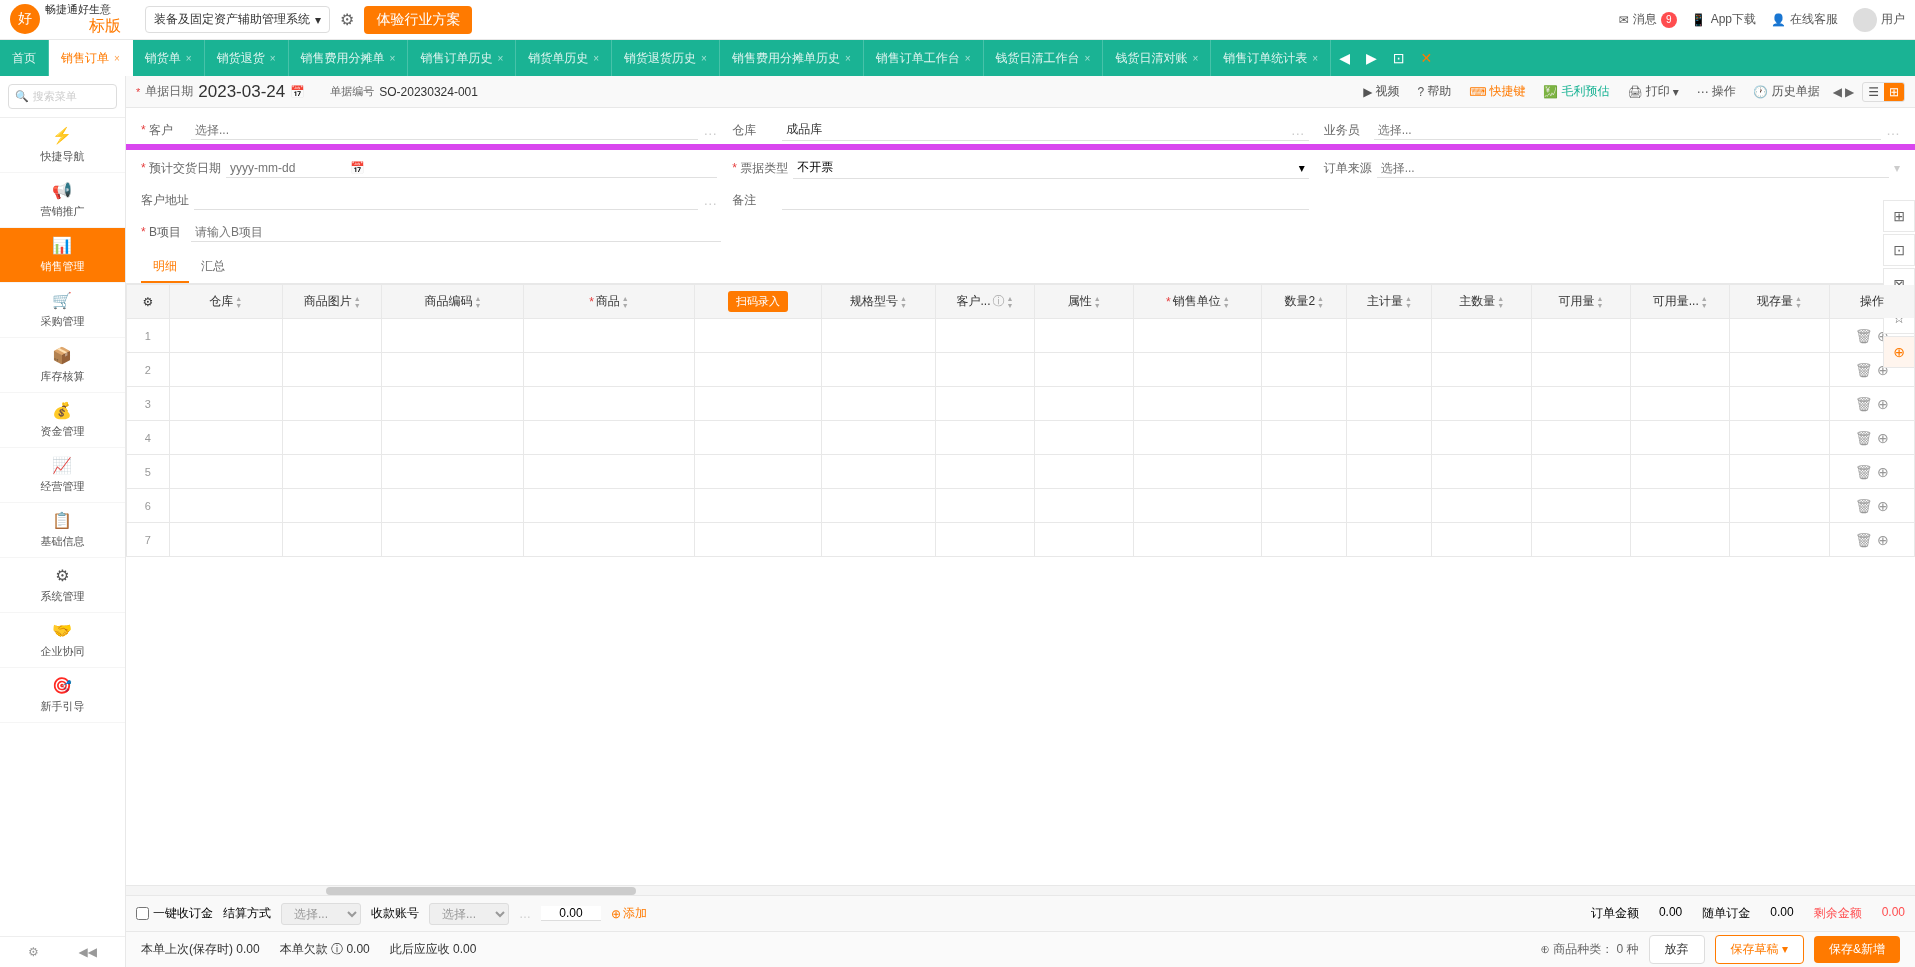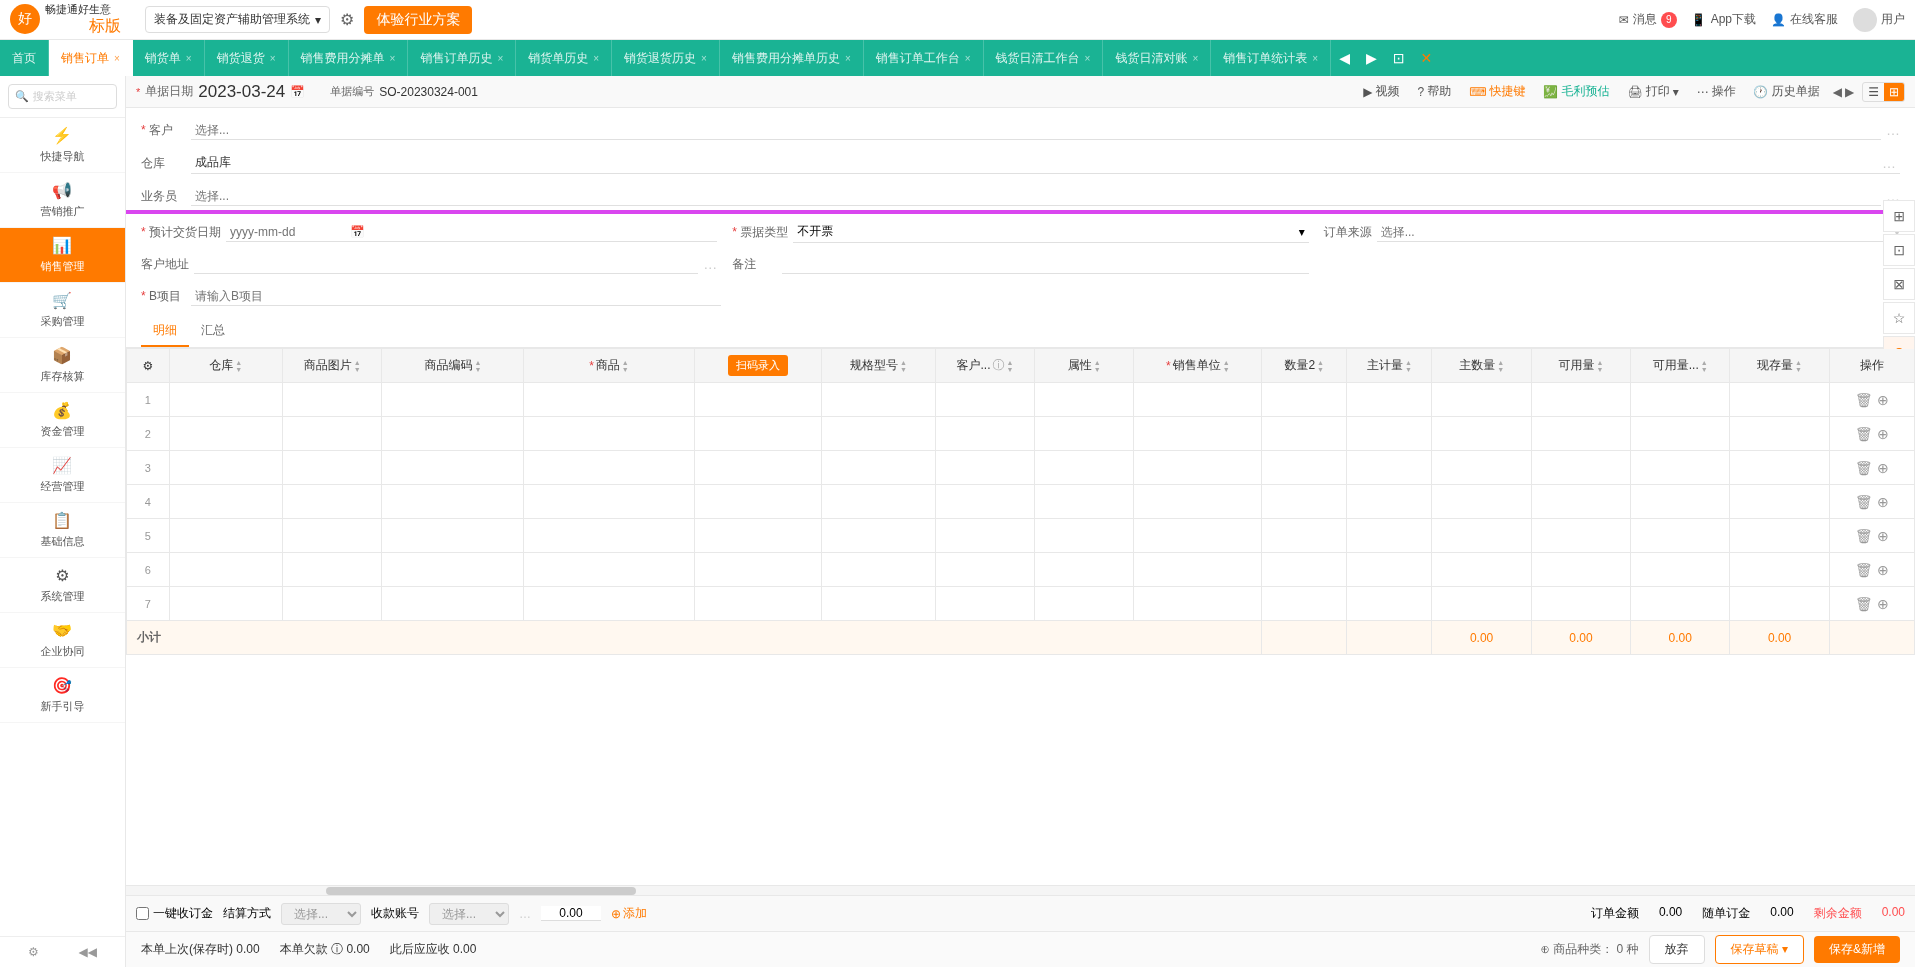--- a/index.html
+++ b/index.html
@@ -699,21 +699,21 @@
             <span style="cursor:pointer;color:#666;">◀</span>
             <span style="cursor:pointer;color:#666;">▶</span>
           </div>
           <div class="list-grid-btn">
             <span>☰</span>
             <span class="active">⊞</span>
           </div>
         </div>
       </div>
 
-      <div style="padding:8px 15px 0;display:grid;grid-template-columns:1fr;gap:5px 15px;border-bottom:4px solid #d946ef;position:relative;">
+      <div style="padding:8px 15px 0;display:grid;grid-template-columns:1fr 1fr 1fr;gap:5px 15px;border-bottom:6px solid #d946ef;position:relative;">
 
         <div class="field-wrapper">
           <span class="fw-label"><span class="fw-req">* </span><span>客户</span></span>
           <input class="fw-input" type="text" style="flex: 1 1 0%;" placeholder="选择...">
           <span class="fw-suffix">…</span>
         </div>
 
         <div class="field-wrapper">
           <span class="fw-label"><span>仓库</span></span>
           <div style="flex:1;border-bottom:1px solid #e0e0e0;padding:2px 4px;display:flex;align-items:center;">
@@ -1090,30 +1090,20 @@
                 <td></td>
                 <td></td>
               <td>
                   <div class="row-actions">
                     <span class="row-action-btn">🗑</span>
                     <span class="row-action-btn">⊕</span>
                   </div>
                 </td>
             </tr>
 
-            <tr class="subtotal-row">
-              <td colspan="10" class="subtotal-label" style="text-align:left;padding-left:10px;color:#666 !important;">小计</td>
-              <td></td>
-              <td></td>
-              <td style="color:#ff7a00;">0.00</td>
-              <td style="color:#ff7a00;">0.00</td>
-              <td style="color:#ff7a00;">0.00</td>
-              <td style="color:#ff7a00;">0.00</td>
-              <td></td>
-            </tr>
           </tbody>
         </table>
       </div>
 
       <div class="scrollbar-row">
         <div class="scrollbar-thumb"></div>
       </div>
 
       <div class="bottom-bar">
         <div class="checkbox-item">

